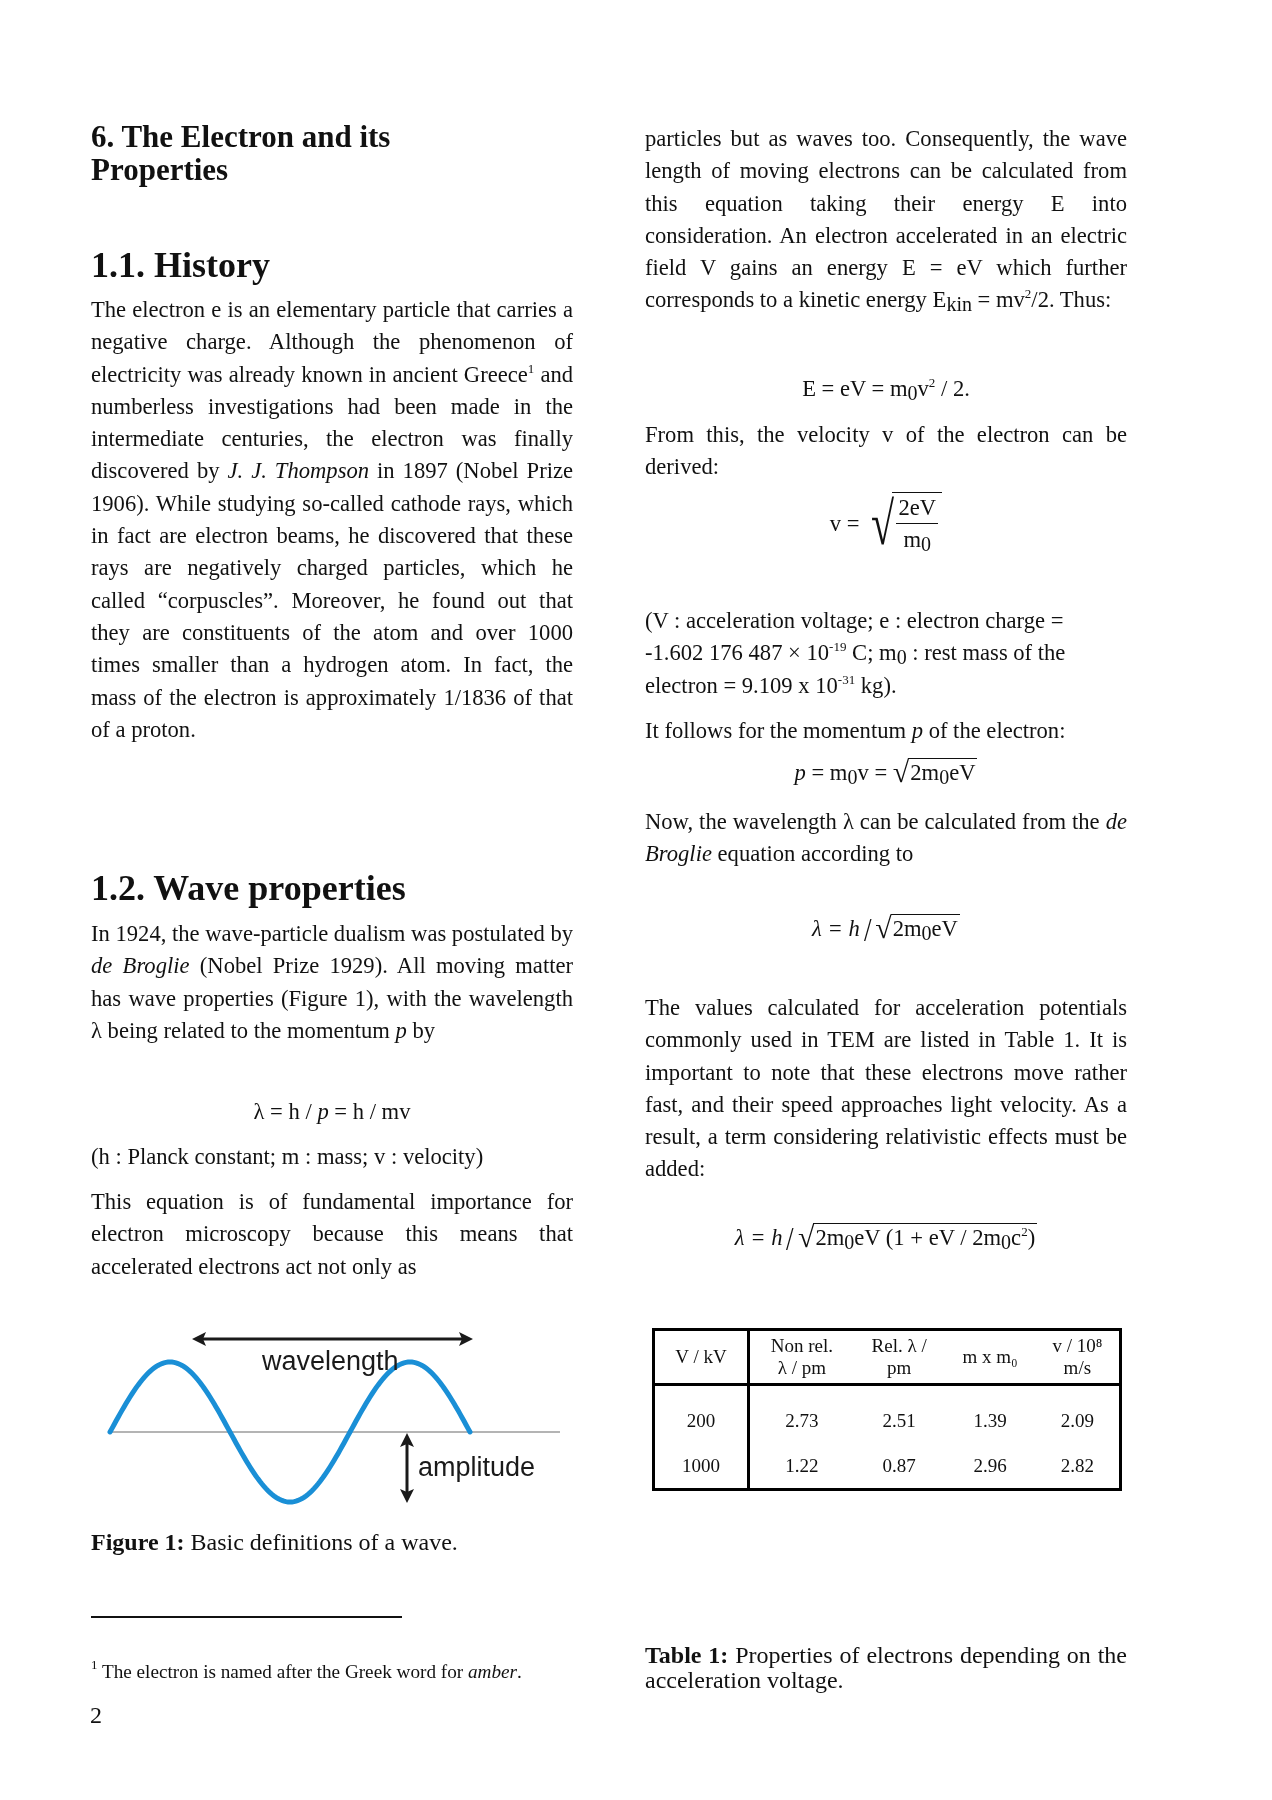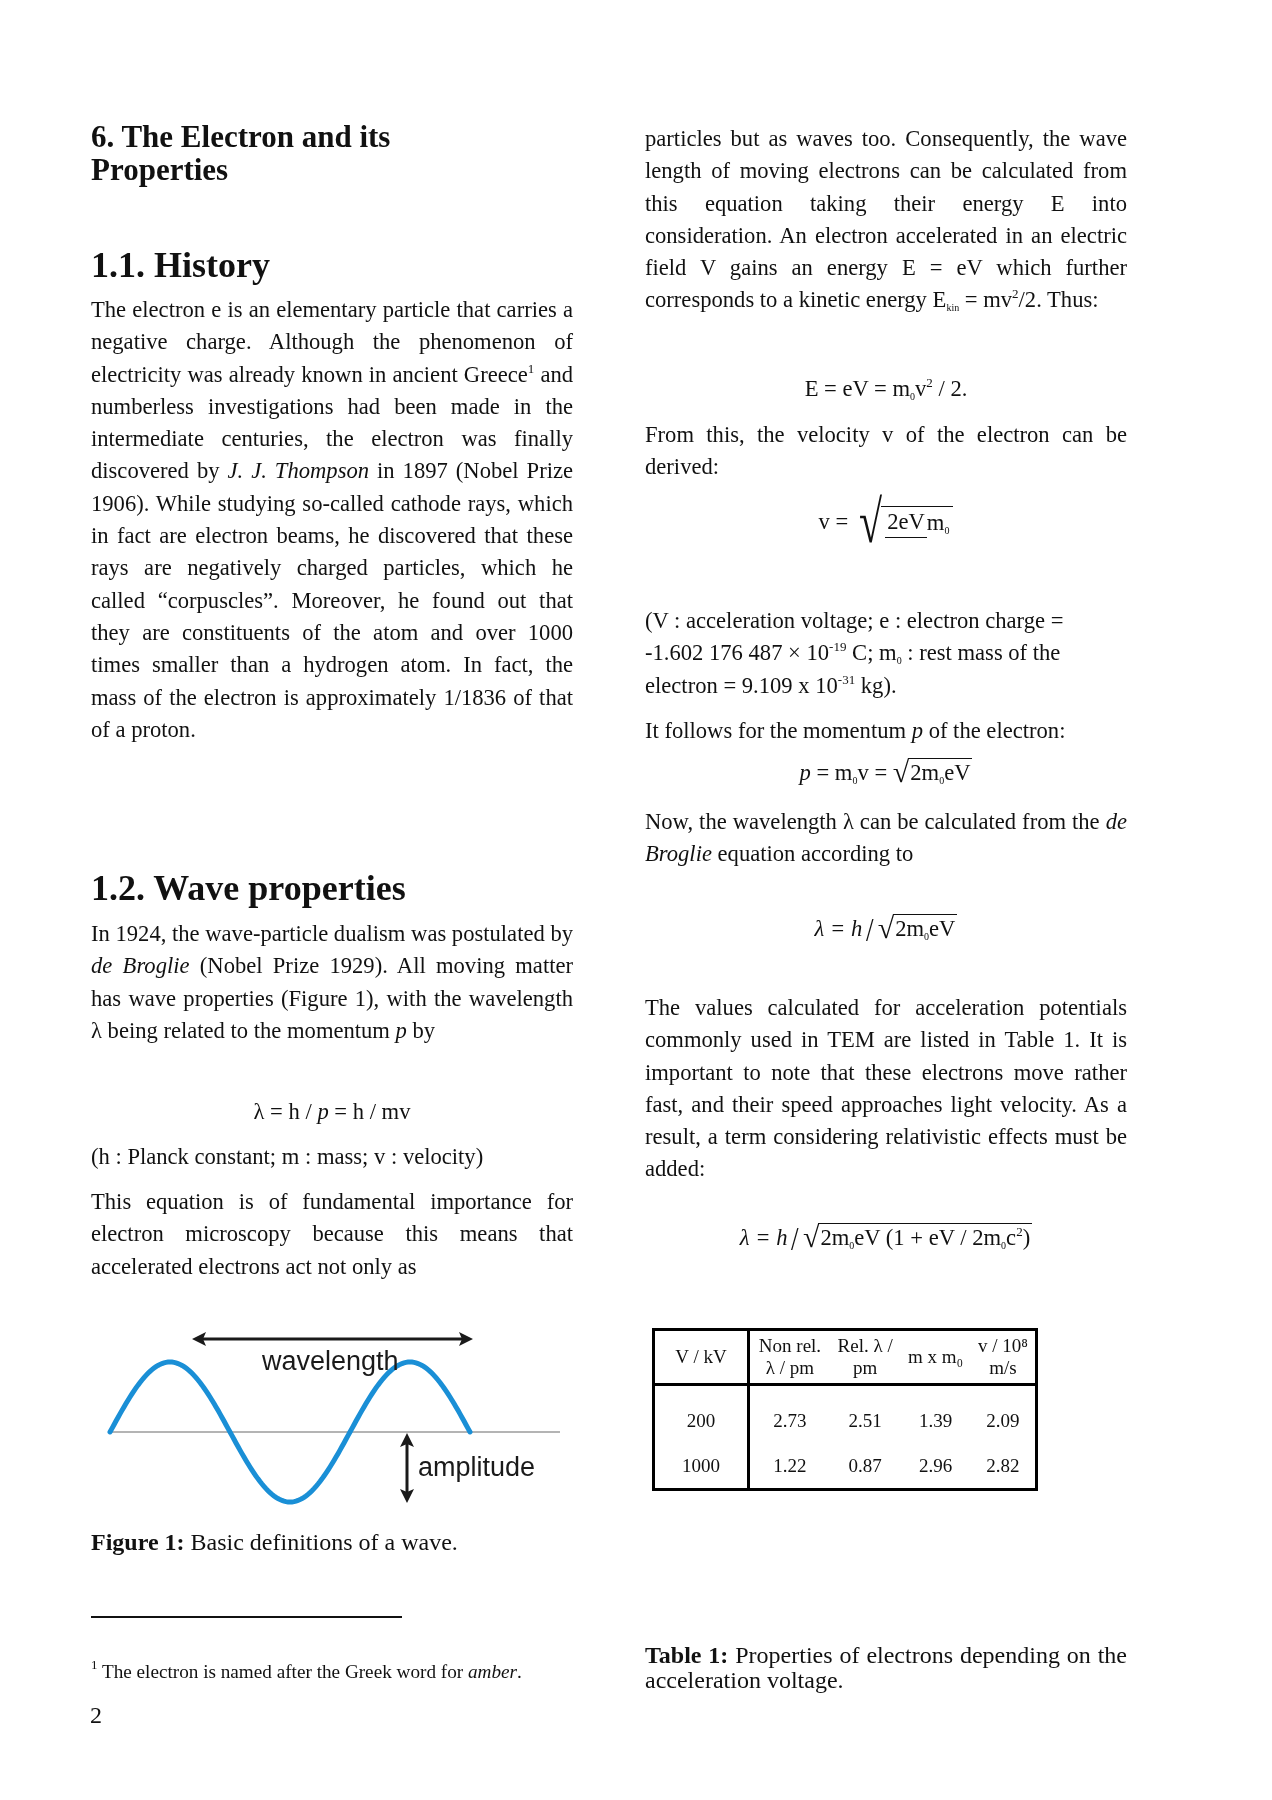--- a/index.html
+++ b/index.html
@@ -22,35 +22,35 @@
   }
   .p {
     font-size: 22.6px; line-height: 32.3px; text-align: justify; margin: 0;
     text-align-last: left;
   }
   .eq {
     font-size: 22.6px; line-height: 30px; text-align: center; margin: 0;
     white-space: nowrap;
   }
   sup { font-size: 13px; vertical-align: 9px; line-height: 0; }
-  sub { font-size: 10px; vertical-align: -4px; line-height: 0; }
+  sub { font-size: 20px; vertical-align: -4px; line-height: 0; }
   .it { font-style: italic; }
   .b { font-weight: bold; }
   .rad { border-top: 1.5px solid #111; padding: 0 2px; display: inline-block; line-height: 28px; }
   .radsign { font-size: 30px; display: inline-block; vertical-align: -2px; margin-right: -1px; }
   .slash { font-size: 34px; display: inline-block; vertical-align: -5px; margin: 0 3px; font-weight: lighter; transform: scaleX(0.8); }
   
   .frac-wrap { display: inline-flex; align-items: center; }
   .bigrad { font-size: 60px; line-height: 60px; display: inline-block; transform: scaleX(0.7); margin-right: -6px; }
-  .frac { display: inline-flex; flex-direction: row; align-items: center; border-top: 1.5px solid #111; padding: 0 4px; justify-content: flex-end; }
+  .frac { display: inline-flex; flex-direction: column; align-items: center; border-top: 1.5px solid #111; padding: 0 4px; justify-content: flex-end; }
   .frac .num { border-bottom: 1.3px solid #111; padding: 0 2px; line-height: 30px; }
   .frac .den { line-height: 32px; }
   
   table.data {
-    position: absolute; left: 652px; top: 1328px; width: 386px;
+    position: absolute; left: 652px; top: 1328px; width: 470px;
     border-collapse: collapse; border: 3px solid #000;
     font-size: 19px; font-family: "Liberation Serif", serif;
   }
   table.data th, table.data td { text-align: center; padding: 0; font-weight: normal; }
   table.data thead th { border-bottom: 3px solid #000; height: 52px; line-height: 22px; vertical-align: middle; }
   table.data th:first-child, table.data td:first-child { border-right: 3px solid #000; width: 92px; }
   table.data tbody td { height: 45px; vertical-align: middle; }
   table.data tbody tr:first-child td { padding-top: 12px; }
   .caption { font-size: 24px; line-height: 25px; text-align: justify; }
   .fn { font-size: 19.2px; line-height: 25px; text-align: justify; }

